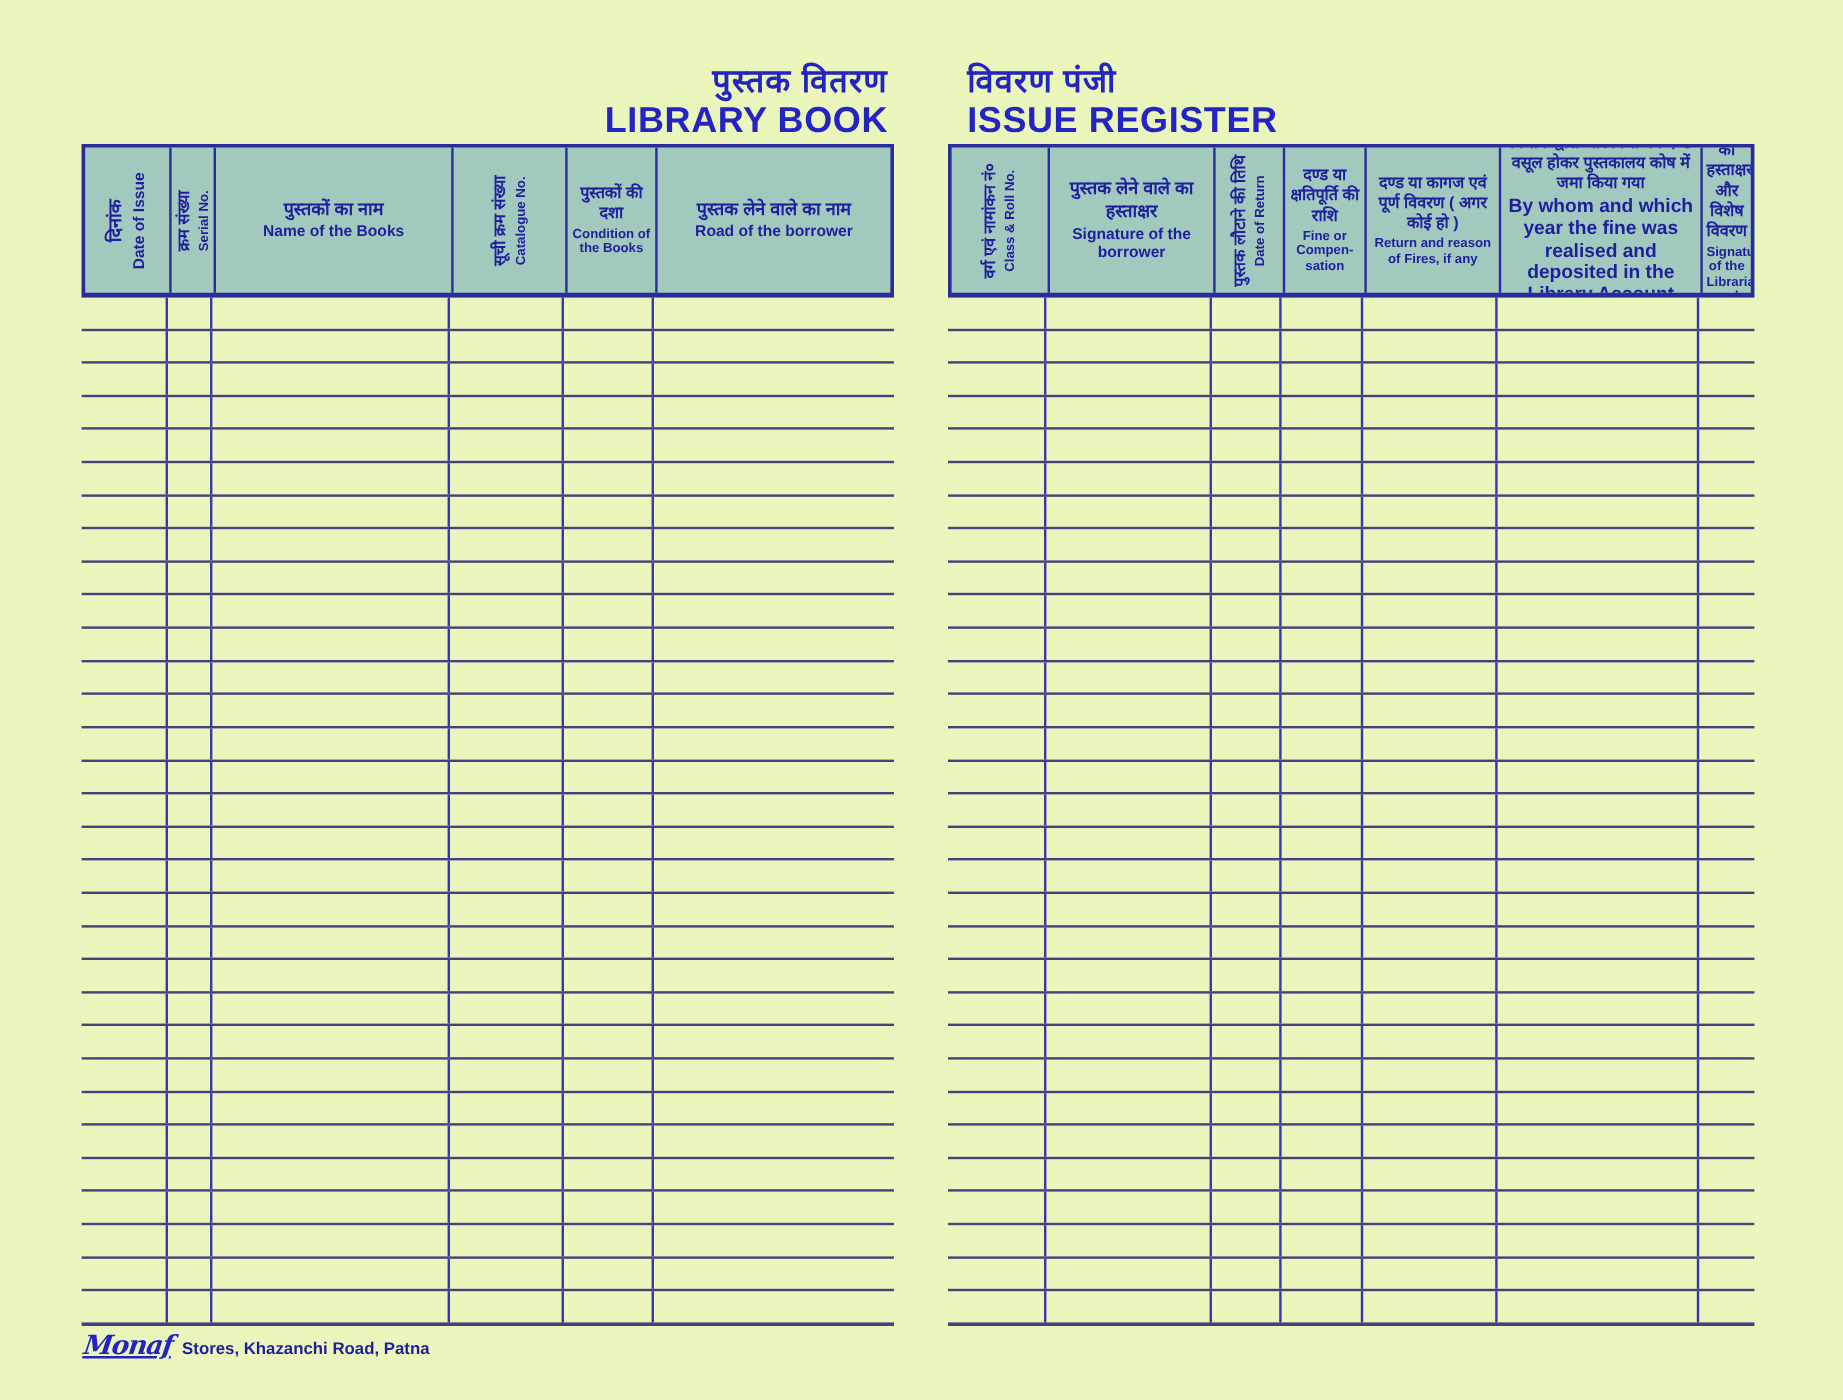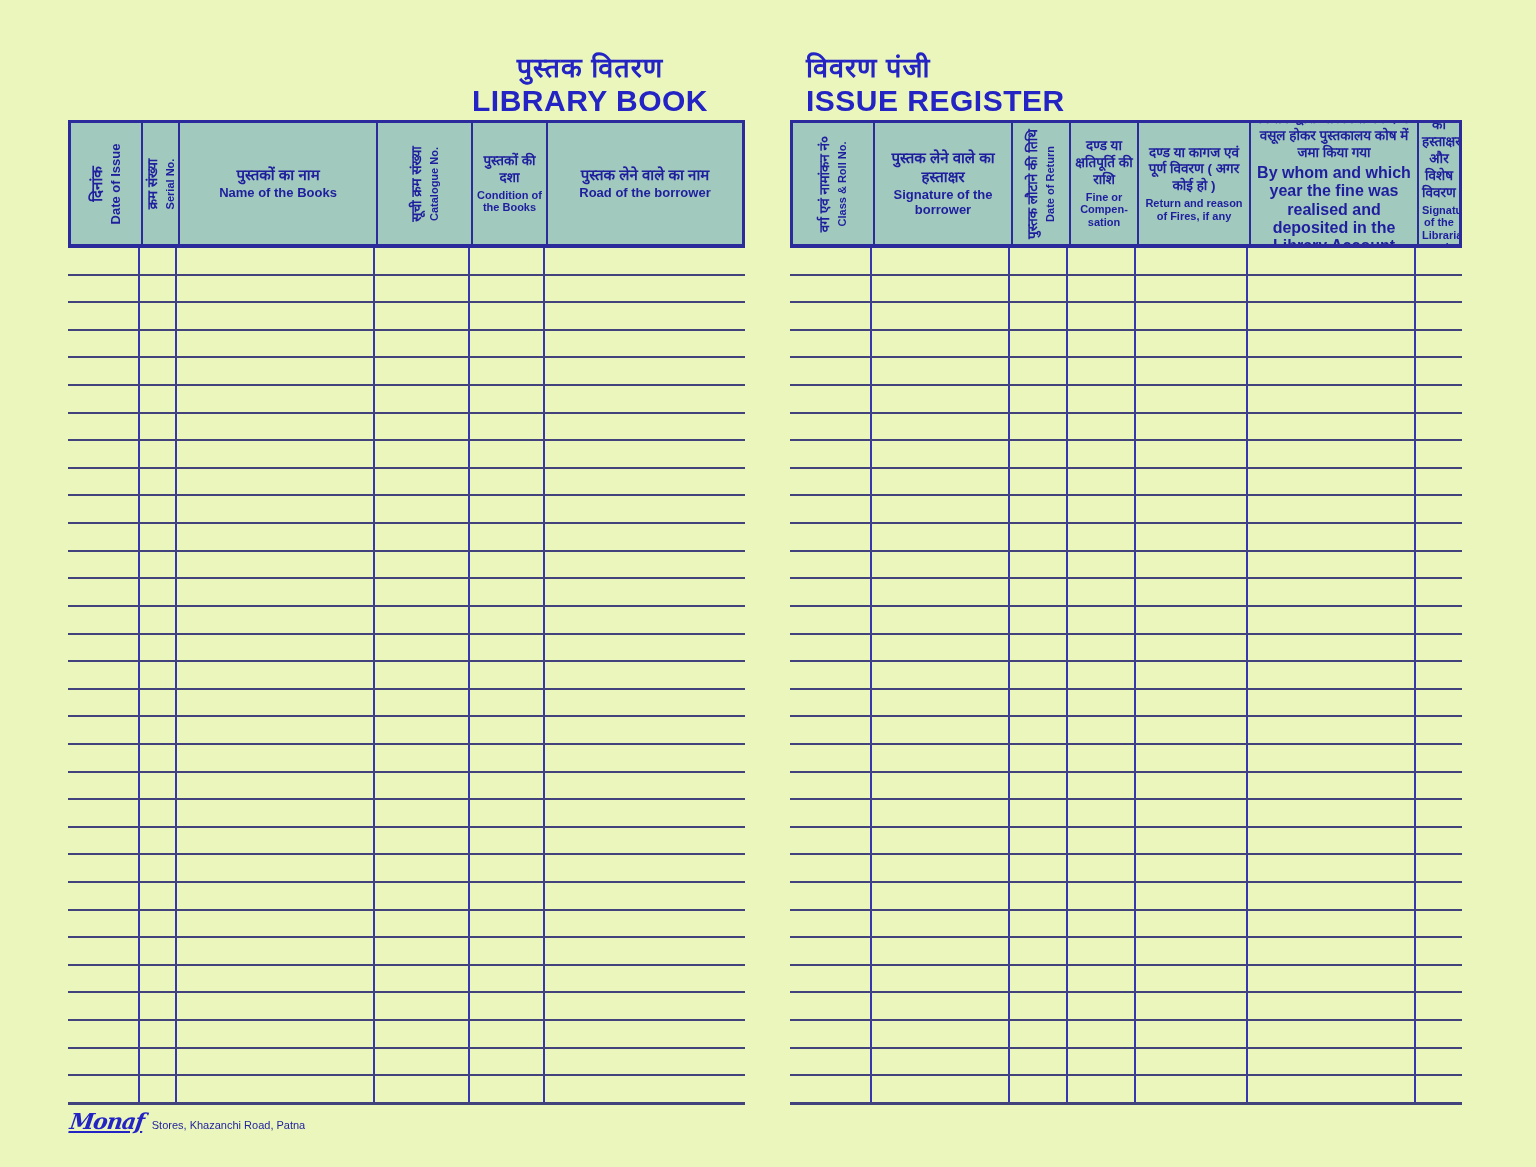--- a/index.html
+++ b/index.html
@@ -8,21 +8,21 @@
   }
   *{box-sizing:border-box;margin:0;padding:0}
   html,body{width:1536px;height:1167px}
   body{font-family:"Liberation Sans","DejaVu Sans",sans-serif;background:var(--bg);position:relative;overflow:hidden}
   .sheet{position:absolute;inset:0;background:var(--bg)}
 
   
   .title{position:absolute;top:52px;color:var(--title)}
   .title .dev-t{font-size:27px;font-weight:bold;line-height:1.2;letter-spacing:1px}
   .title .eng-t{font-size:30px;font-weight:800;line-height:1.1;letter-spacing:.5px}
-  .title-left{right:828px;text-align:center}
+  .title-left{right:796px;text-align:right}
   .title-right{left:806px;text-align:left}
 
   
   .hrow{position:absolute;display:flex;background:var(--header-fill);
         border:3px solid var(--thick);border-bottom:4px solid var(--thick);color:var(--ink)}
   .hrow.lt{left:68px;top:120px;width:677px;height:128px}
   .hrow.rt{left:790px;top:120px;width:672px;height:128px}
   .hc{position:relative;display:flex;align-items:center;justify-content:center;
       border-right:2px solid var(--thick);text-align:center;overflow:hidden}
   .hc:last-child{border-right:none}
@@ -49,21 +49,21 @@
   .tbody.rt{left:790px;top:248px;width:672px;height:857px}
   .brow{flex:1;display:flex;border-bottom:2px solid var(--hline)}
   .brow:last-child{border-bottom:none}
   .bcell{border-right:2px solid var(--vline)}
   .bcell:last-child{border-right:none}
 
   
   .footer{position:absolute;left:70px;top:1108px;display:flex;align-items:baseline;gap:8px;color:var(--ink)}
   .brand{font-family:"DejaVu Serif","Liberation Serif",serif;font-style:italic;font-weight:bold;
          font-size:22px;letter-spacing:-1px;text-decoration:underline;transform:skewX(-8deg);color:var(--title)}
-  .addr{font-size:11px;font-weight:normal}
+  .addr{font-size:14px;font-weight:bold}
 </style>
 </head>
 <body>
 
 <div class="sheet">
 
   <div class="title title-left">
     <div class="dev-t">पुस्तक वितरण</div>
     <div class="eng-t">LIBRARY BOOK</div>
   </div>

